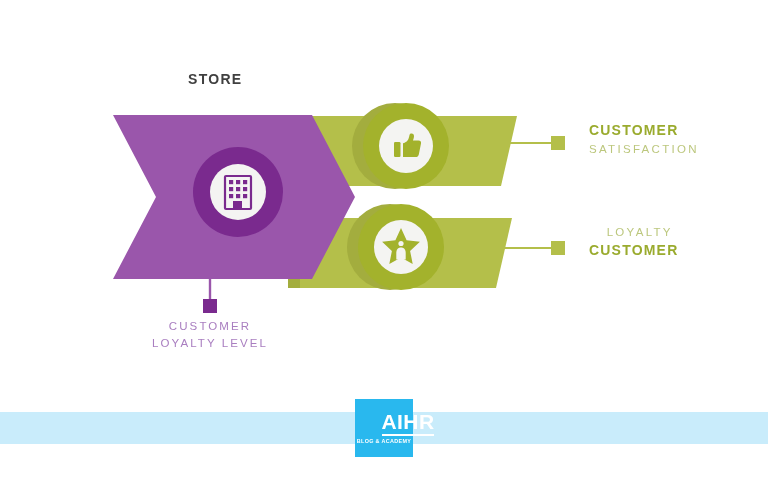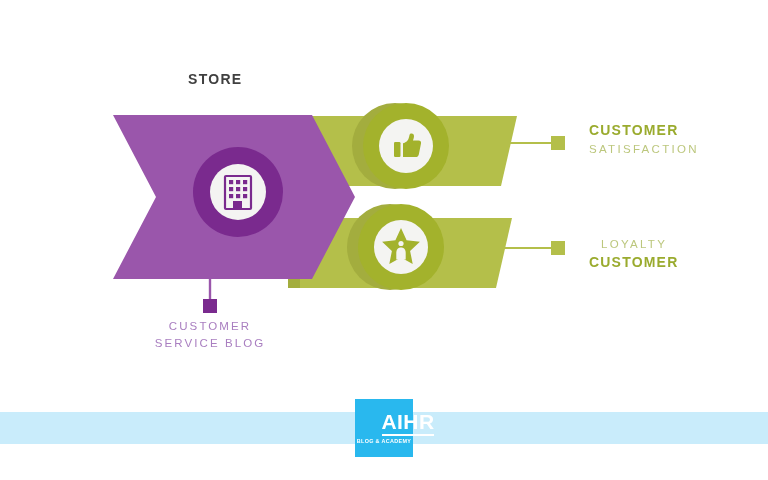--- a/index.html
+++ b/index.html
@@ -61,23 +61,24 @@
     letter-spacing: 1.2px;
     color: #9aab2e;
     display: block;
   }
   .light-green {
     font-size: 11.5px;
     letter-spacing: 2.3px;
     color: #bcc77d;
     display: block;
     margin-top: 5px;
+    text-align: center;
   }
   .light-green.above {
-    margin-top: 12px;
+    margin-top: 0;
     margin-bottom: 5px;
     margin-left: 12px;
   }
   
   .blue-band {
     position: absolute;
     left: 0;
     top: 412px;
     width: 768px;
     height: 32px;
@@ -196,21 +197,21 @@
     <g>
       <line x1="210" y1="279" x2="210" y2="302" stroke="#9a56ab" stroke-width="2.4"></line>
       <rect x="203" y="299" width="14" height="14" fill="#7a2a8e"></rect>
     </g>
   </svg>
 
   <div class="lbl store-title">STORE</div>
 
   <div class="lbl sl-block">
     <div>CUSTOMER</div>
-    <div>SERVICE BLOG</div>
+    <div>LOYALTY LEVEL</div>
   </div>
 
   <div class="lbl rlabel r1">
     <span class="strong-green">CUSTOMER</span>
     <span class="light-green">SATISFACTION</span>
   </div>
 
   <div class="lbl rlabel r2">
     <span class="light-green above">LOYALTY</span>
     <span class="strong-green">CUSTOMER</span>

